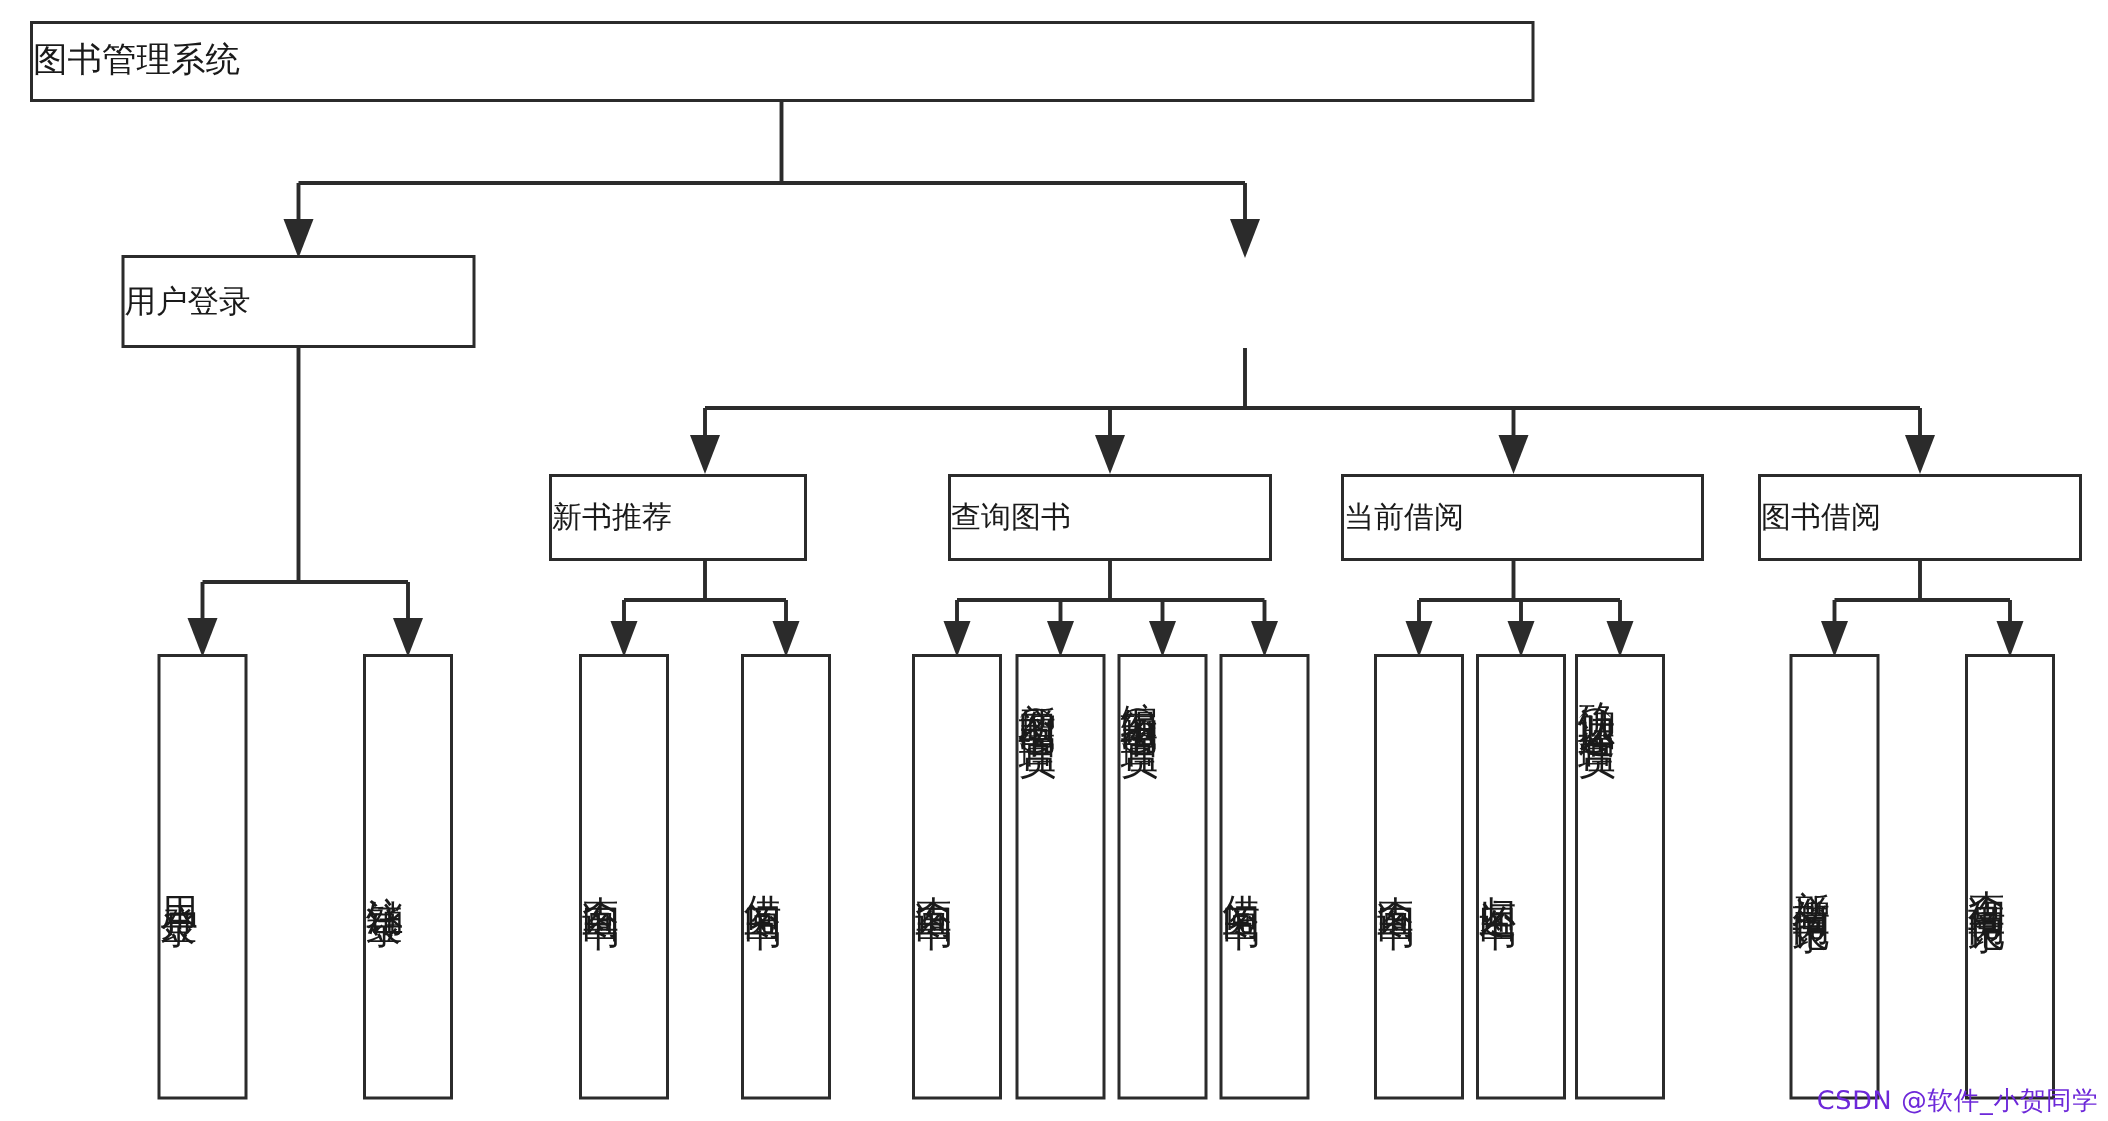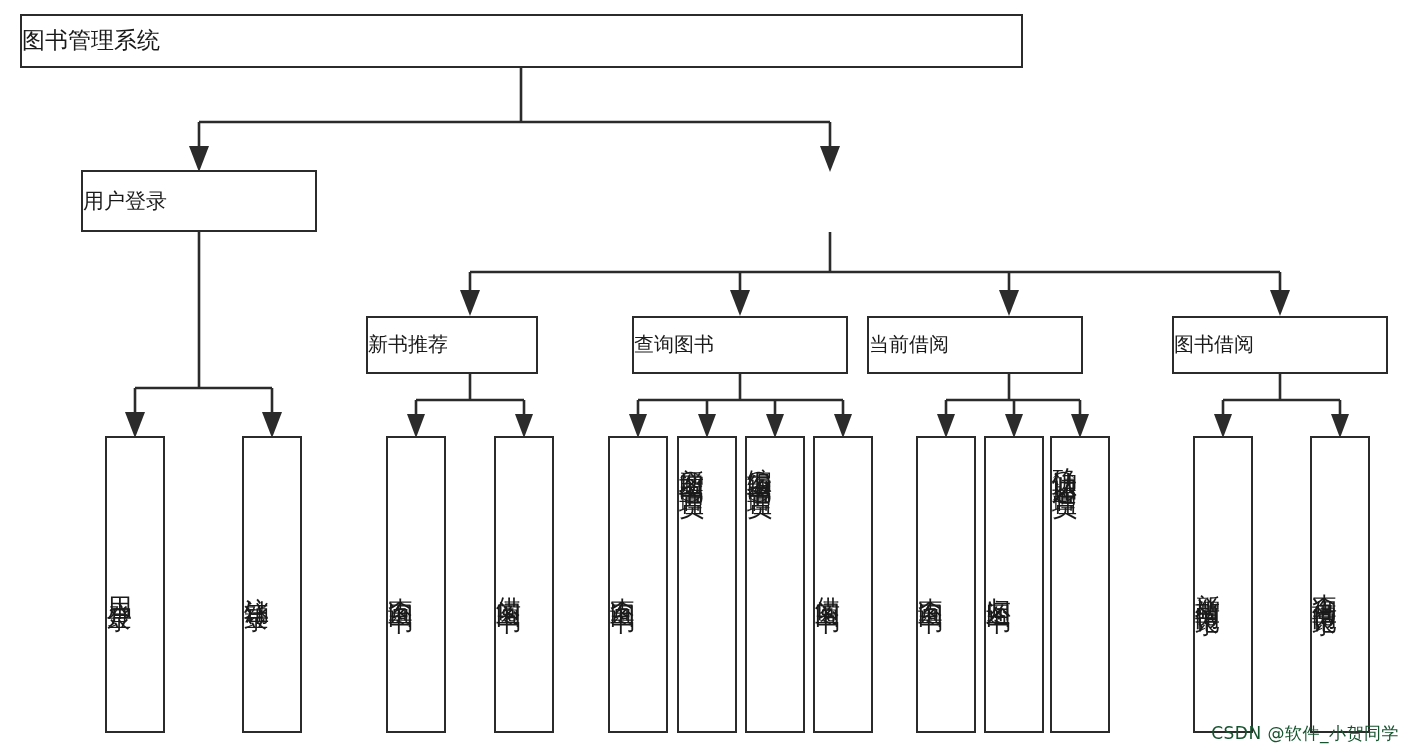--- a/index.html
+++ b/index.html
@@ -66,21 +66,21 @@
   }
   .node-leaf.align-mid {
     align-items: center;
     padding-top: 0;
   }
   .watermark {
     position: absolute;
     right: 6px;
     bottom: 2px;
     font-size: 17px;
-    color: #14532d;
+    color: #6d28d9;
     white-space: nowrap;
     letter-spacing: 0.5px;
   }
 </style>
 </head>
 <body>
 
 <div id="diagram">
 
   <svg class="connectors" viewBox="0 0 1405 747" xmlns="http://www.w3.org/2000/svg">
@@ -162,21 +162,21 @@
   <div class="node node-l1" style="left:81px; top:170px; width:236px; height:62px;">
     <span class="label">用户登录</span>
   </div>
 
   <div class="node node-l2" style="left:354px; top:316px; width:172px; height:58px;margin-left:12px;">
     <span class="label">新书推荐</span>
   </div>
   <div class="node node-l2" style="left:632px; top:316px; width:216px; height:58px;">
     <span class="label">查询图书</span>
   </div>
-  <div class="node node-l2" style="left:867px; top:316px; width:216px; height:58px;">
+  <div class="node node-l2" style="left:894px; top:316px; width:242px; height:58px;">
     <span class="label">当前借阅</span>
   </div>
   <div class="node node-l2" style="left:1172px; top:316px; width:216px; height:58px;">
     <span class="label">图书借阅</span>
   </div>
 
   <div class="node node-leaf align-mid" style="left:105px; top:436px; width:60px; height:297px;">
     <span class="label">用户登录</span>
   </div>
   <div class="node node-leaf align-mid" style="left:242px; top:436px; width:60px; height:297px;">

